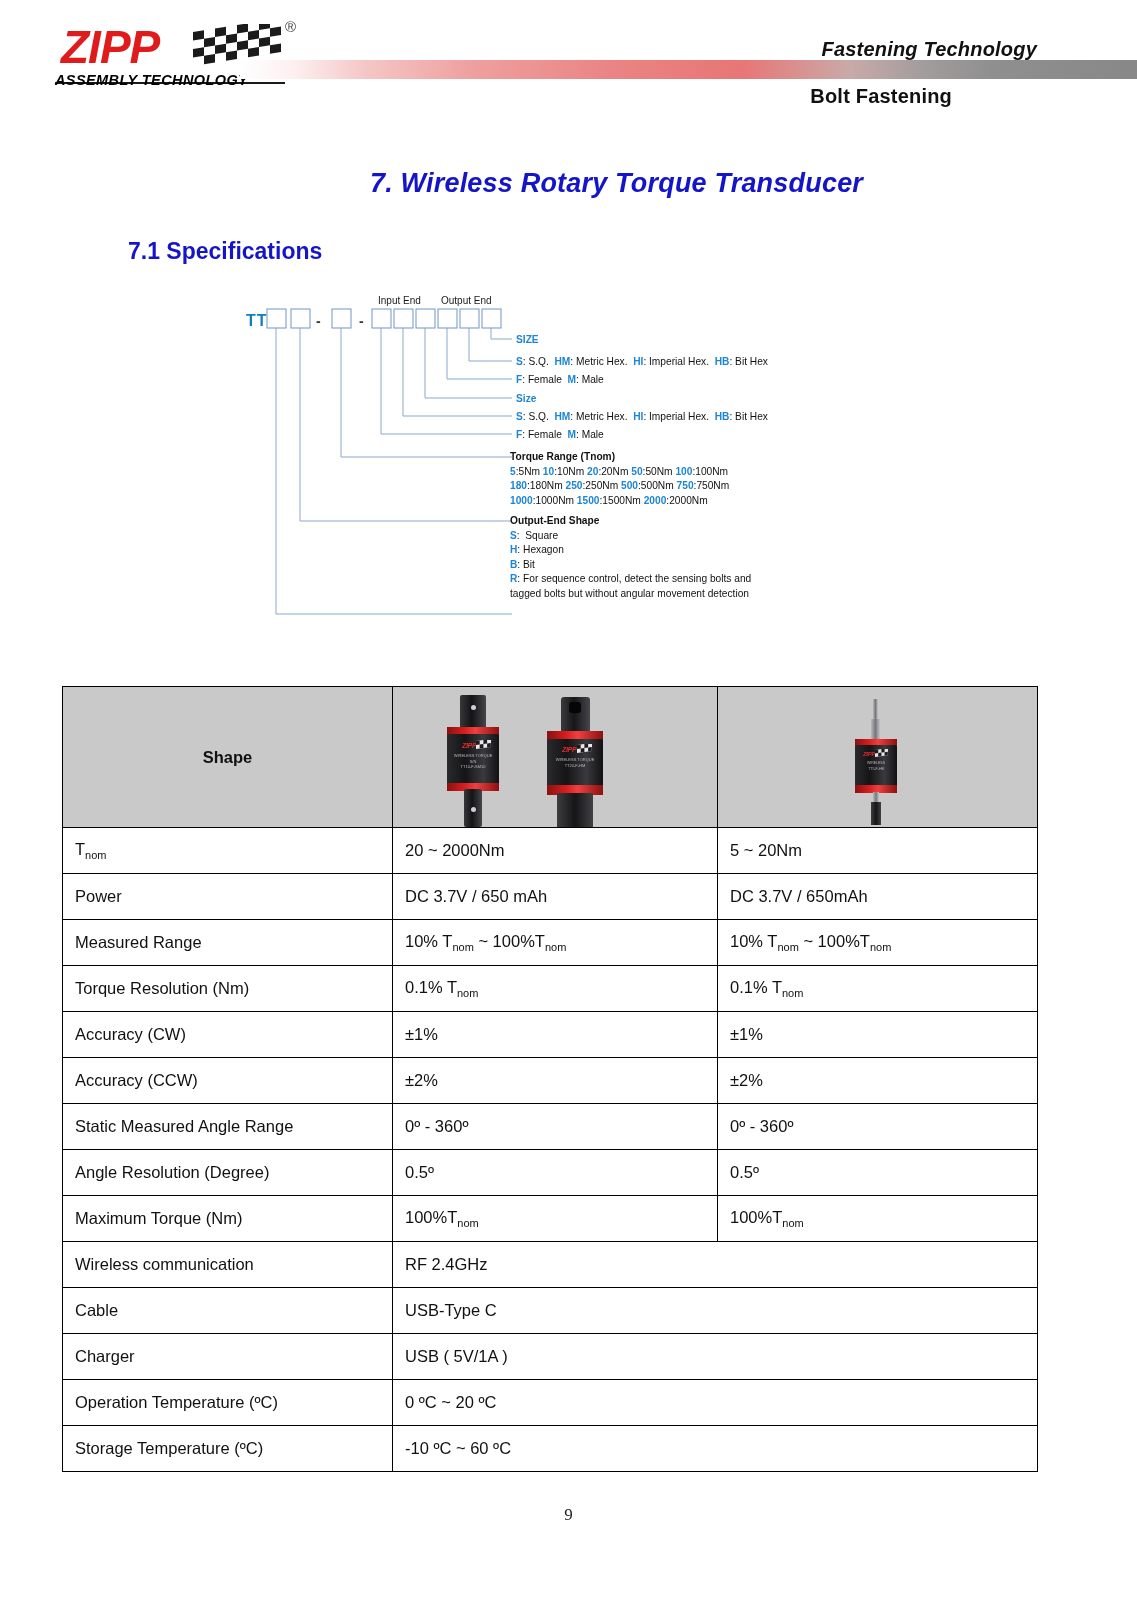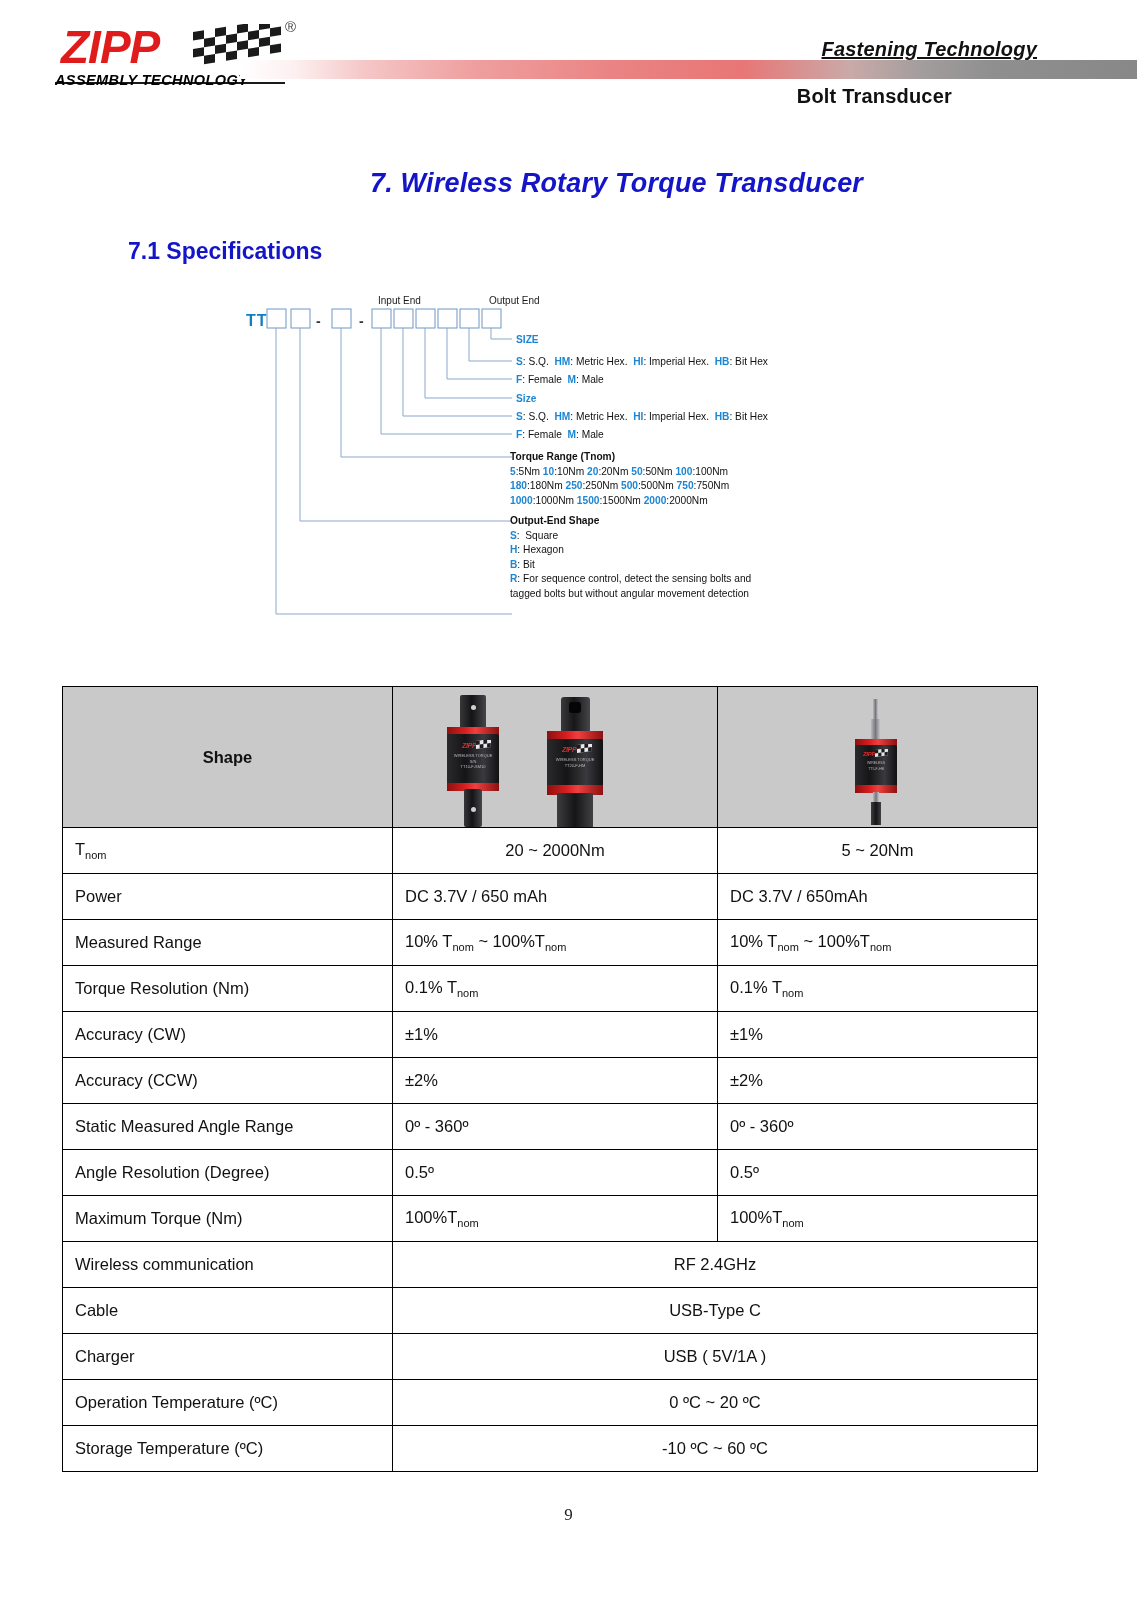--- a/index.html
+++ b/index.html
@@ -30,21 +30,20 @@
     position:absolute;left:240px;top:60px;width:897px;height:19px;
     background:linear-gradient(to right,
       #ffffff 0%, #fdf0f0 6%, #f5c6c6 14%, #ef9f9f 26%,
       #ea8383 42%, #e87676 56%, #c9aaa8 68%, #a39d9d 76%,
       #8f8f8f 84%, #888888 100%);
   }
   .hdr-t1{
     position:absolute;right:100px;top:38px;
     font-size:20px;font-weight:bold;font-style:italic;color:#111;
     letter-spacing:.2px;
-    text-decoration:underline;
   }
   .hdr-t2{
     position:absolute;right:185px;top:85px;
     font-size:20px;font-weight:bold;color:#111;letter-spacing:.2px;
   }
 
   
   .doc-title{
     position:absolute;left:0;top:168px;width:1137px;text-align:center;
     font-size:27px;font-weight:bold;font-style:italic;color:#1414c8;
@@ -82,21 +81,21 @@
     padding:0 12px;height:45px;vertical-align:middle;
   }
   .tbl .col-item{width:330px;}
   .tbl .col-a{width:325px;}
   .tbl .col-b{width:320px;}
   .hdr-row td{background:#c9c9c9;height:140px;padding:0;}
   .hdr-item{
     text-align:center;font-size:22px;font-weight:bold;color:#111;
   }
   .imgcell{position:relative;height:140px;}
-  .ctr{text-align:center;margin-top:10px;}
+  .ctr{text-align:left;margin-top:10px;}
   sub{font-size:11px;}
   .page-no{
     position:absolute;left:0;top:1505px;width:1137px;text-align:center;
     font-family:"Liberation Serif", serif;font-size:17px;color:#222;
   }
 
   
   .dev{position:absolute;}
   .body-blk{
     position:absolute;background:linear-gradient(to right,#2a2a2c 0%,#151517 35%,#3a3a3e 70%,#111113 100%);
@@ -150,30 +149,30 @@
         </g>
       </g>
     </svg>
     <div class="logo-reg">®</div>
     <div class="logo-rule"></div>
     <div class="logo-sub">ASSEMBLY TECHNOLOGY</div>
   </div>
 
   <div class="hdr-bar"></div>
   <div class="hdr-t1">Fastening Technology</div>
-  <div class="hdr-t2">Bolt Transducer</div>
+  <div class="hdr-t2">Bolt Fastening</div>
 </div>
 
 <div class="doc-title">7. Wireless Rotary Torque Transducer</div>
 <div class="sec-title">7.1 Specifications</div>
 
 <div class="pn">
 
   <div class="pn-lbl" style="left:378px;top:10px;">Input End</div>
-  <div class="pn-lbl" style="left:441px;top:10px;margin-left:48px;">Output End</div>
+  <div class="pn-lbl" style="left:441px;top:10px;">Output End</div>
 
   <div class="pn-tt" style="top:27px;">TT</div>
   <div class="pn-dash" style="left:316px;top:28px;">-</div>
   <div class="pn-dash" style="left:359px;top:28px;">-</div>
 
   <svg width="1137" height="380">
     <g fill="none" stroke="#6f95c4" stroke-width="1">
 
       <rect x="267" y="24" width="19" height="19" fill="#ffffff"></rect>
       <rect x="291" y="24" width="19" height="19" fill="#ffffff"></rect>

